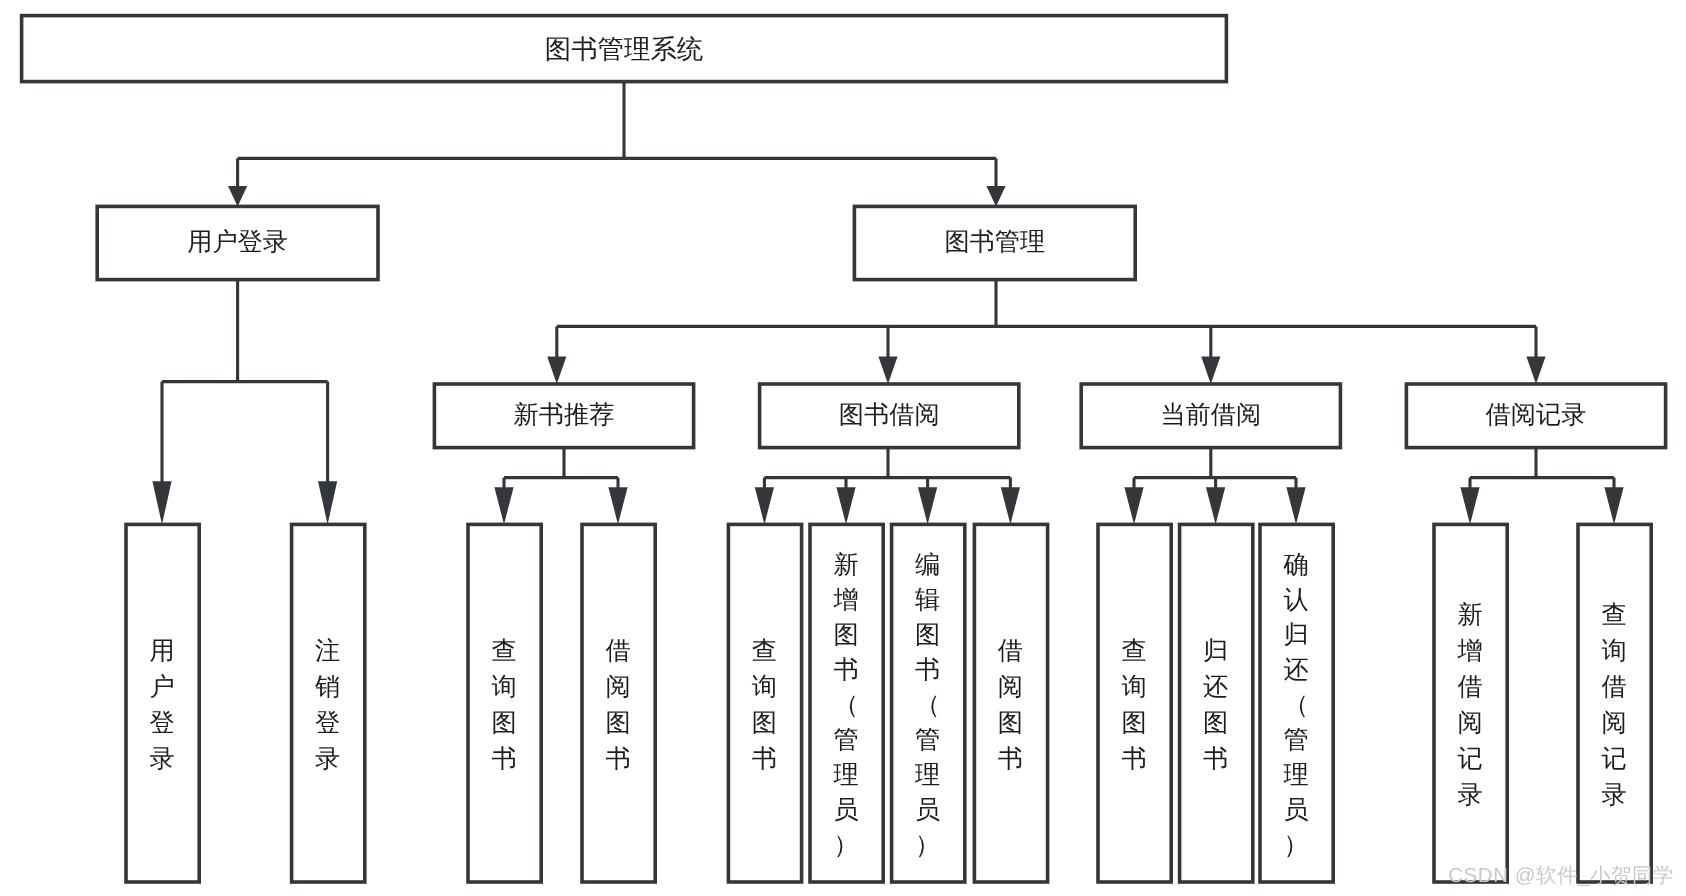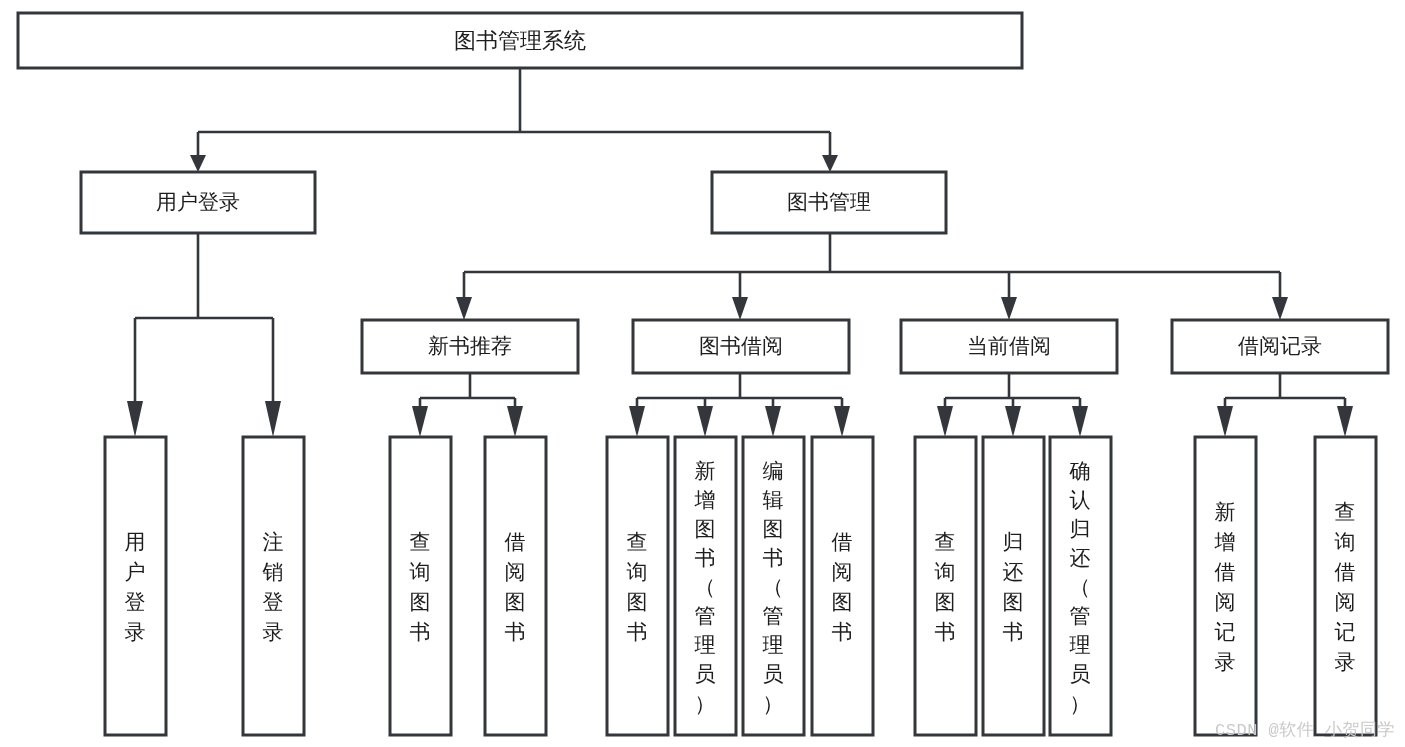--- a/index.html
+++ b/index.html
@@ -46,21 +46,21 @@
     fill: none;
     stroke-linecap: butt;
   }
   .arrow-head {
     fill: #33373b;
   }
   .watermark {
     position: absolute;
     right: 10px;
     bottom: 6px;
-    font-family: Liberation Mono, monospace;
+    font-family: Liberation Sans, sans-serif;
     font-size: 17px;
     color: #c9c9c9;
     white-space: nowrap;
     letter-spacing: 0.5px;
     pointer-events: none;
   }
 </style>
 </head>
 <body>
 

